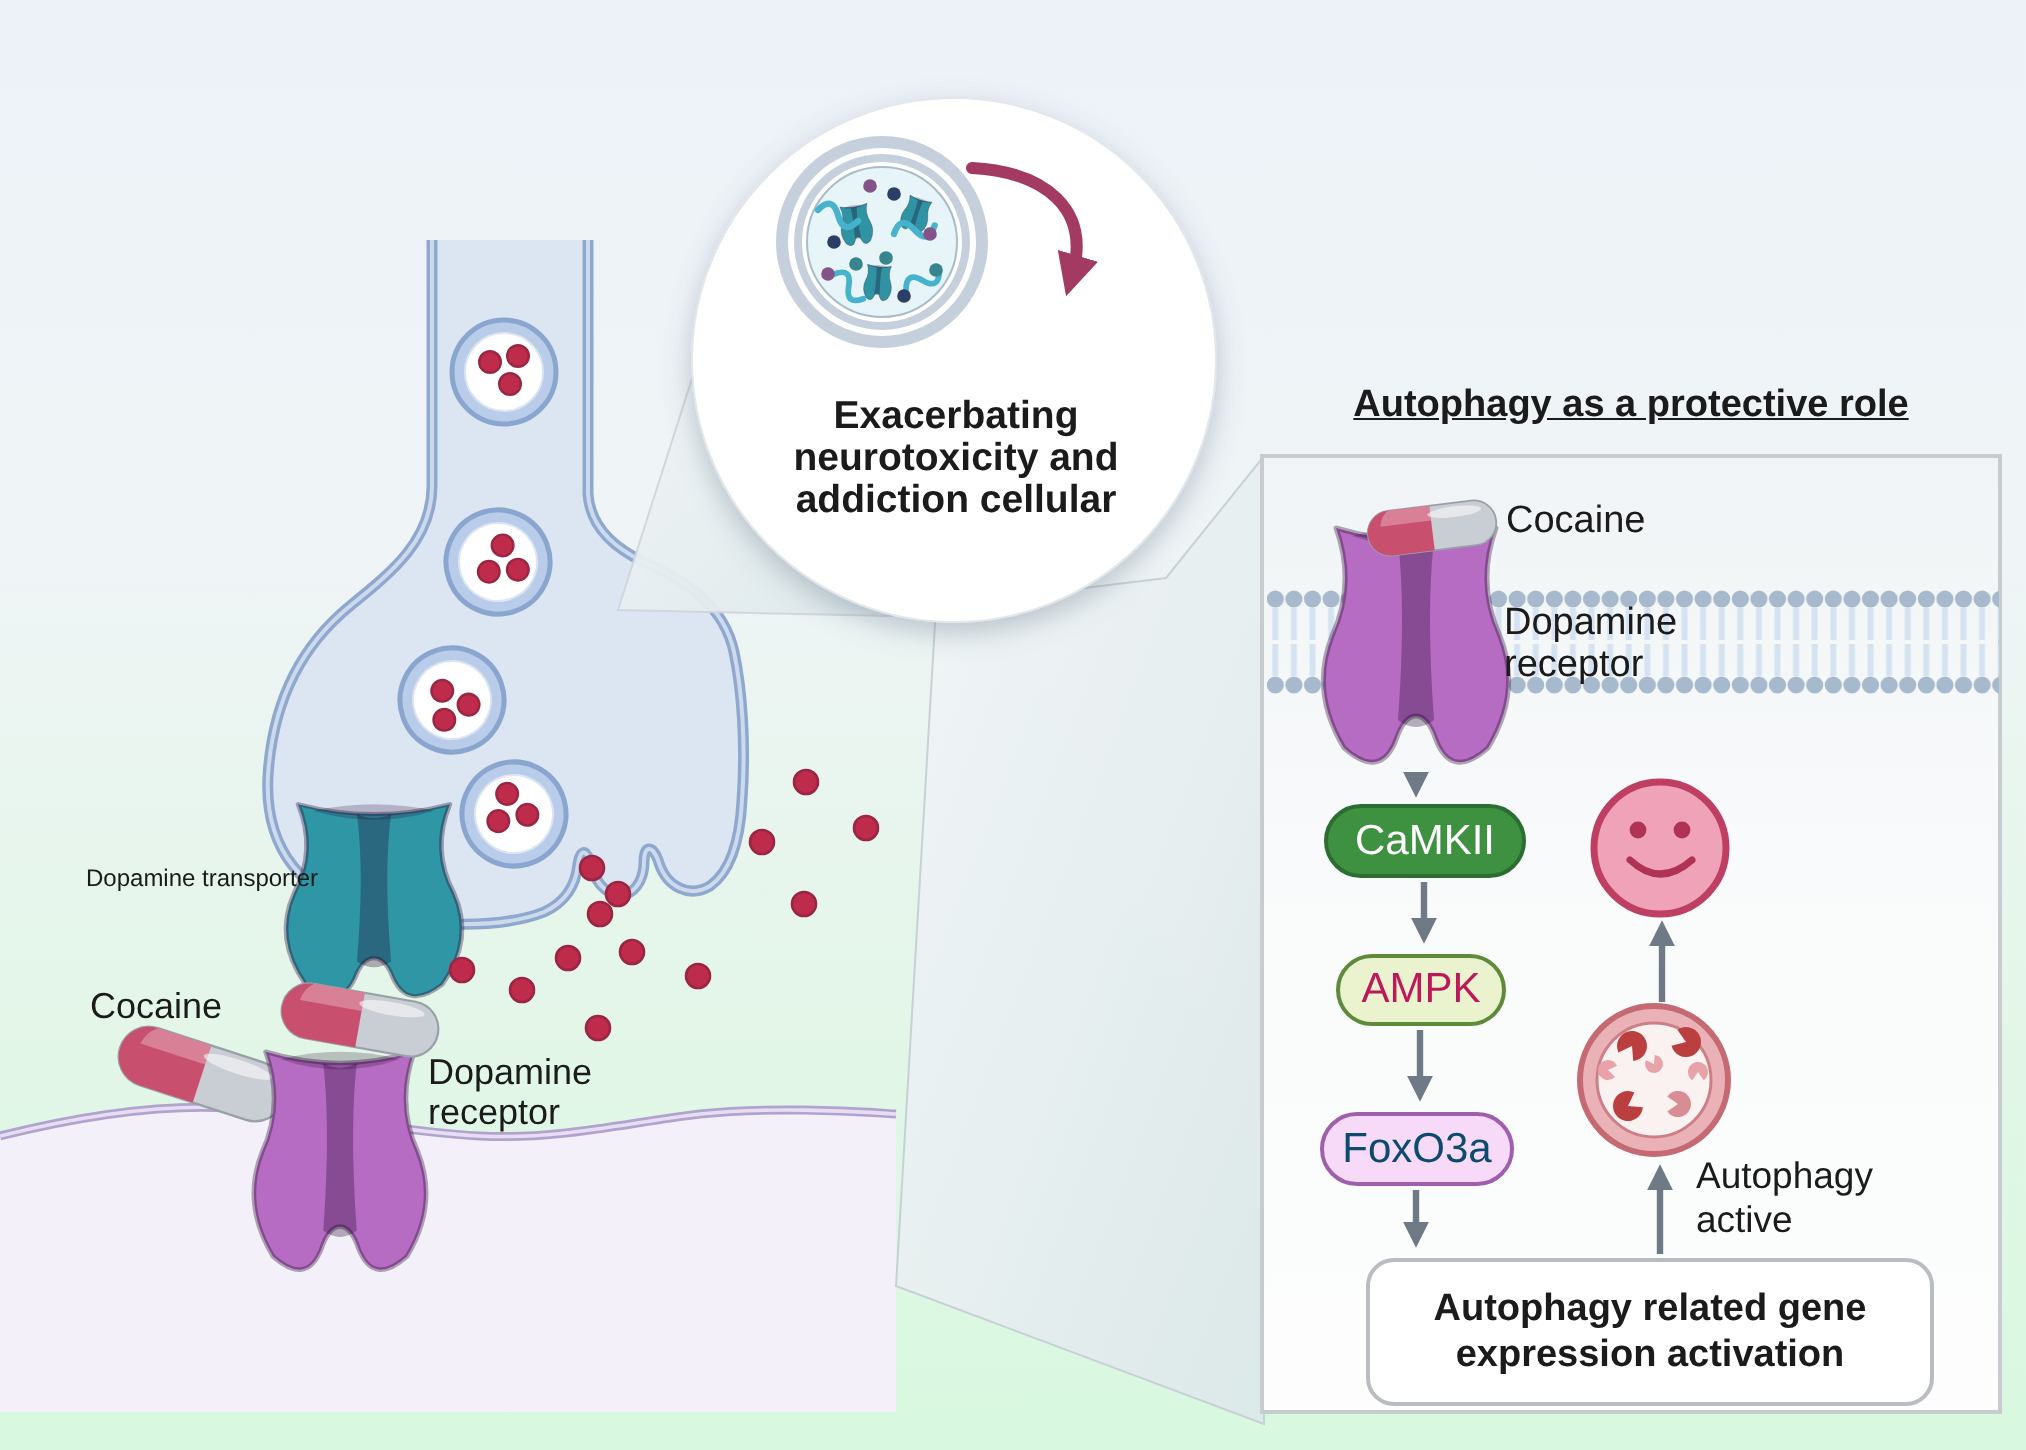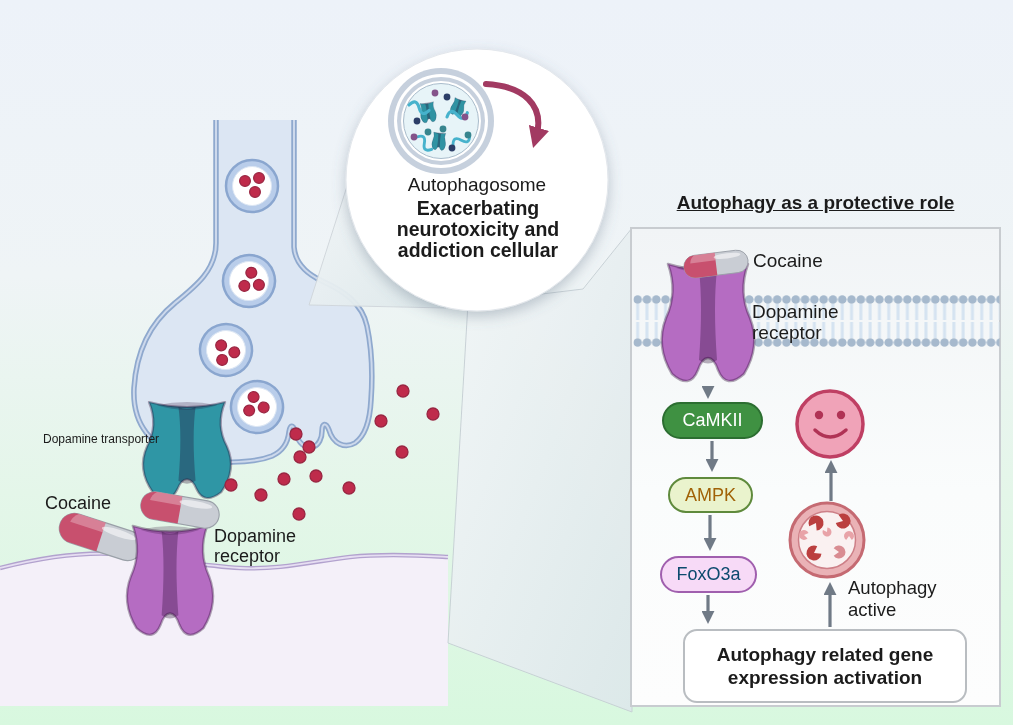--- a/index.html
+++ b/index.html
@@ -24,21 +24,21 @@
   #lbl-transporter{left:43px;top:430px;width:130px;font-size:12px;line-height:19.5px;}
   #lbl-cocaine-left{left:45px;top:493px;font-size:18px;}
   #lbl-receptor-left{left:214px;top:527px;width:112px;font-size:18px;line-height:19.5px;}
   #lbl-cocaine-panel{left:753px;top:250px;font-size:19px;}
   #lbl-receptor-panel{left:752px;top:301px;width:115px;font-size:19px;line-height:21px;}
   #lbl-outcome{left:843px;top:403px;width:150px;font-size:19px;line-height:20px;}
   #lbl-autophagy-active{left:848px;top:577px;width:105px;font-size:18.5px;line-height:21.5px;}
   .pill{
     position:absolute;z-index:4;border-radius:19px;border:2.5px solid #333;
     display:flex;align-items:center;justify-content:center;
-    font-size:18px;box-sizing:border-box;
+    font-size:21px;box-sizing:border-box;
   }
   #pill-0{left:662px;top:402px;width:101px;height:37px;}
   #pill-1{left:668px;top:477px;width:85px;height:36px;}
   #pill-2{left:660px;top:556px;width:97px;height:37px;}
   #gene-box{
     position:absolute;z-index:4;left:683px;top:629px;width:284px;height:74px;
     background:#ffffff;border:2px solid #b9bdc1;border-radius:14px;box-sizing:border-box;
     display:flex;align-items:center;justify-content:center;
   }
   #gene-box .txt{font-weight:bold;font-size:19px;line-height:23px;text-align:center;width:240px;}
@@ -233,33 +233,32 @@
       <use href="#pac" transform="translate(816,523) rotate(120) scale(0.75)" fill="#bb3f3f"></use>
       <use href="#pac" transform="translate(843,521) rotate(200) scale(0.75)" fill="#bb3f3f"></use>
       <use href="#pac" transform="translate(814,553) rotate(-30) scale(0.75)" fill="#bb3f3f"></use>
       <use href="#pac" transform="translate(839,552) rotate(180) scale(0.65)" fill="#d98c92"></use>
       <use href="#pac" transform="translate(849,536) rotate(90) scale(0.5)" fill="#e8a3a8"></use>
       <use href="#pac" transform="translate(804,535) rotate(10) scale(0.5)" fill="#e8a3a8"></use>
       <use href="#pac" transform="translate(827,532) rotate(240) scale(0.45)" fill="#e8a3a8"></use>
     </g>
   </svg>
 
-  <div class="lbl ctr" id="lbl-inset-name">Autophagosome</div>
   <div class="lbl ctr b" id="lbl-inset-caption">Exacerbating neurotoxicity and addiction cellular</div>
 
   <div class="lbl" id="lbl-transporter">Dopamine transporter</div>
   <div class="lbl" id="lbl-cocaine-left">Cocaine</div>
   <div class="lbl" id="lbl-receptor-left">Dopamine receptor</div>
 
   <div class="lbl ctr b" id="panel-title">Autophagy as a protective role</div>
   <div class="lbl" id="lbl-cocaine-panel">Cocaine</div>
   <div class="lbl" id="lbl-receptor-panel">Dopamine receptor</div>
 
   <div class="pill" id="pill-0" style="background: rgb(63, 145, 66); border-color: rgb(44, 110, 49); color: rgb(255, 255, 255);">CaMKII</div>
-  <div class="pill" id="pill-1" style="background: rgb(234, 243, 205); border-color: rgb(95, 138, 60); color: #a16207;">AMPK</div>
+  <div class="pill" id="pill-1" style="background: rgb(234, 243, 205); border-color: rgb(95, 138, 60); color: #be185d;">AMPK</div>
   <div class="pill" id="pill-2" style="background: rgb(247, 218, 247); border-color: rgb(160, 95, 174); color: #0c4a6e;">FoxO3a</div>
 
   <div id="gene-box">
     <div class="txt">Autophagy related gene expression activation</div>
   </div>
 
   <div class="lbl" id="lbl-autophagy-active">Autophagy active</div>
 
 </div>
 

